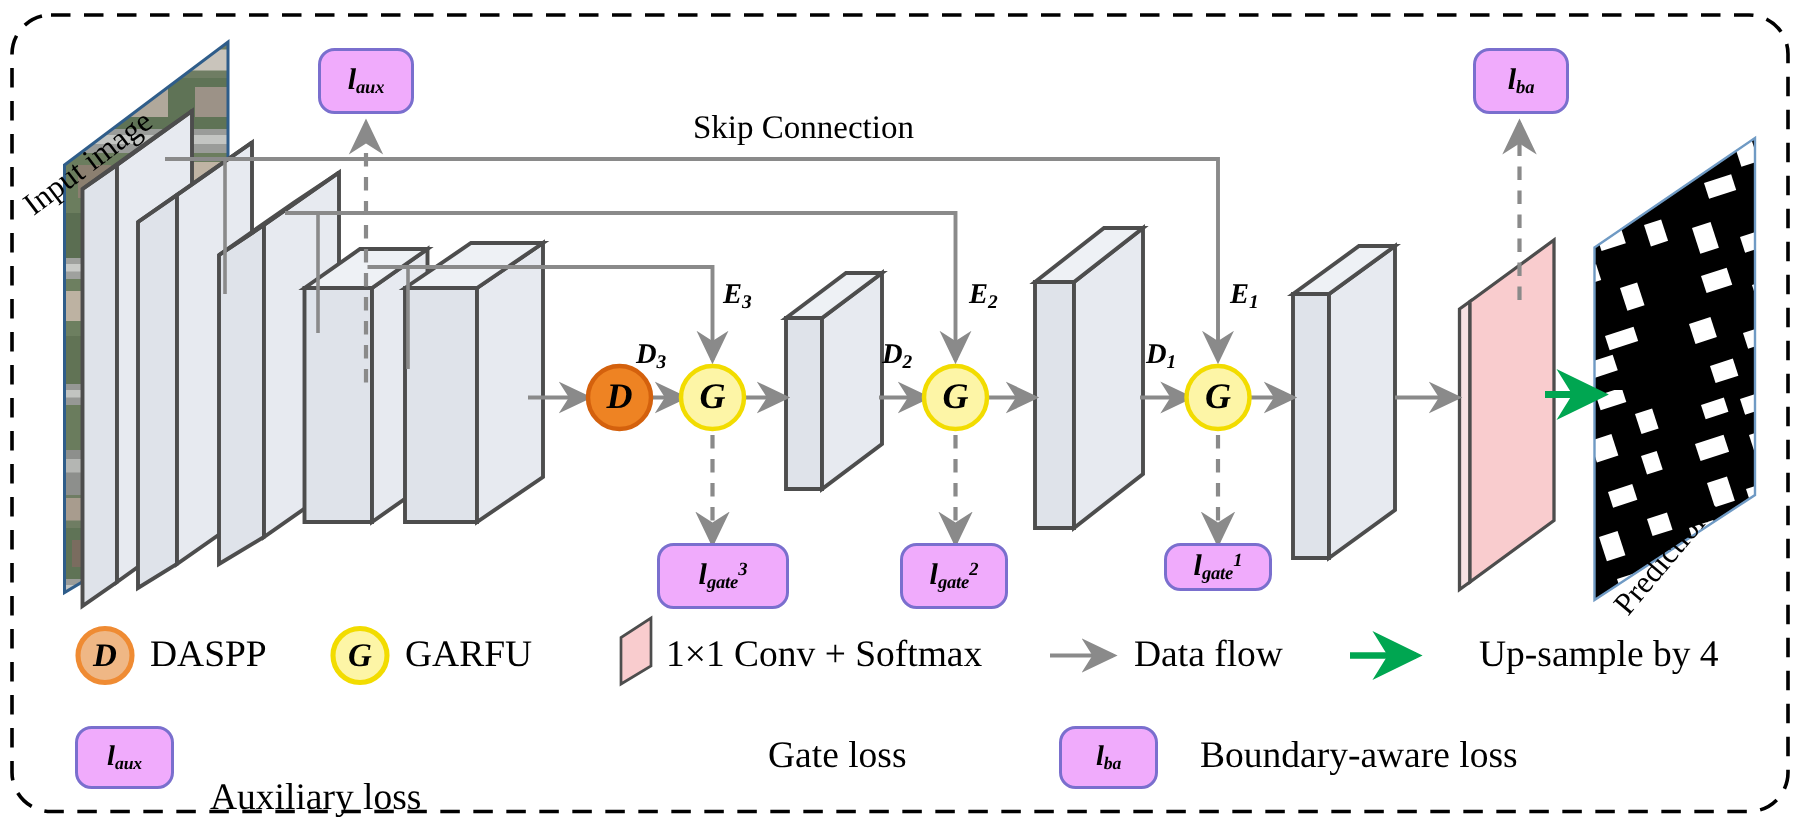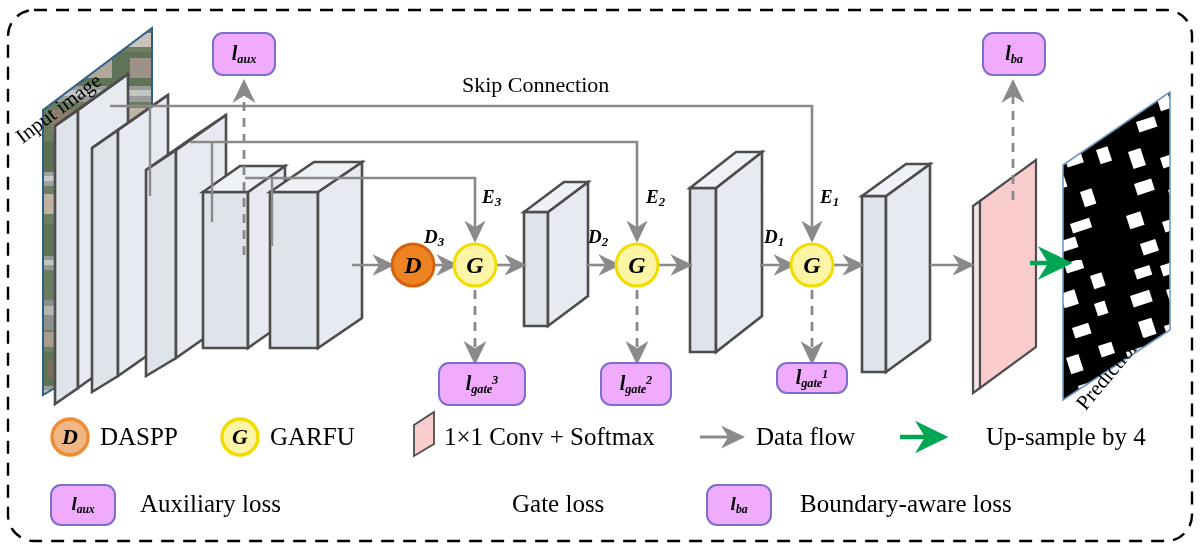--- a/index.html
+++ b/index.html
@@ -376,21 +376,21 @@
 
   <div class="legend-text" style="left:100px; top:423px;">DASPP</div>
   <div class="legend-text" style="left:270px; top:423px;">GARFU</div>
   <div class="legend-text" style="left:444px; top:423px;">1×1 Conv + Softmax</div>
   <div class="legend-text" style="left:756px; top:423px;">Data flow</div>
   <div class="legend-text" style="left:962px; top:423px;margin-left:24px;">Up-sample by 4</div>
 
   <div class="lossbox" style="left:50px; top:484px; width:66px; height:42px;">
     <span class="ltxt" style="font-size:19px;"><span>l</span><sub>aux</sub></span>
   </div>
-  <div class="legend-text" style="left:140px; top:490px;">Auxiliary loss</div>
+  <div class="legend-text" style="left:140px; top:518px;">Auxiliary loss</div>
 
   <div class="legend-text" style="left:512px; top:490px;">Gate loss</div>
 
   <div class="lossbox" style="left:706px; top:484px; width:66px; height:42px;">
     <span class="ltxt" style="font-size:19px;"><span>l</span><sub>ba</sub></span>
   </div>
   <div class="legend-text" style="left:800px; top:490px;">Boundary-aware loss</div>
 
 </div>
 

